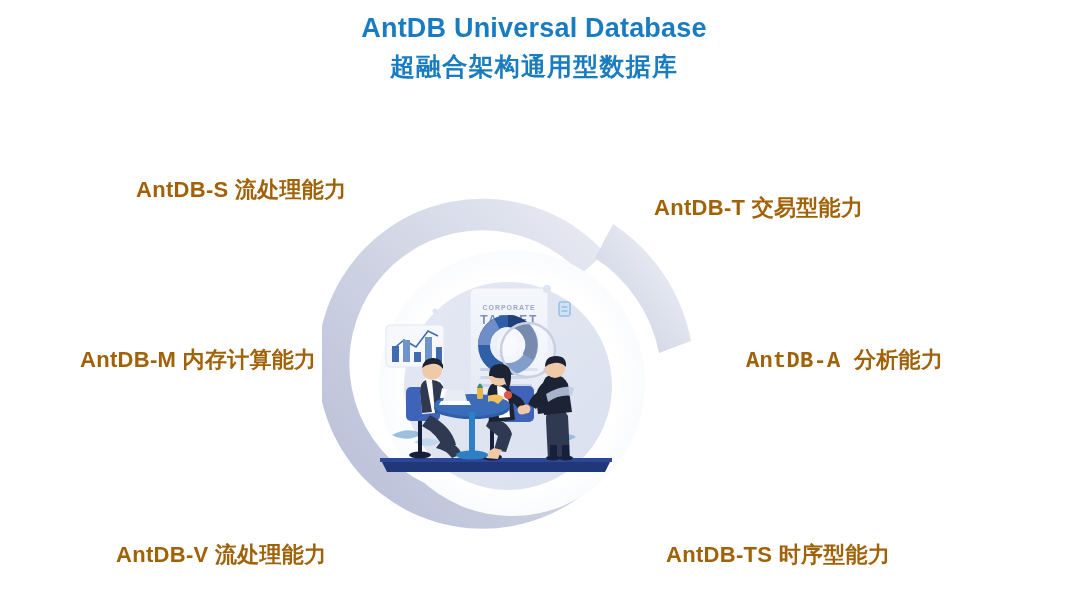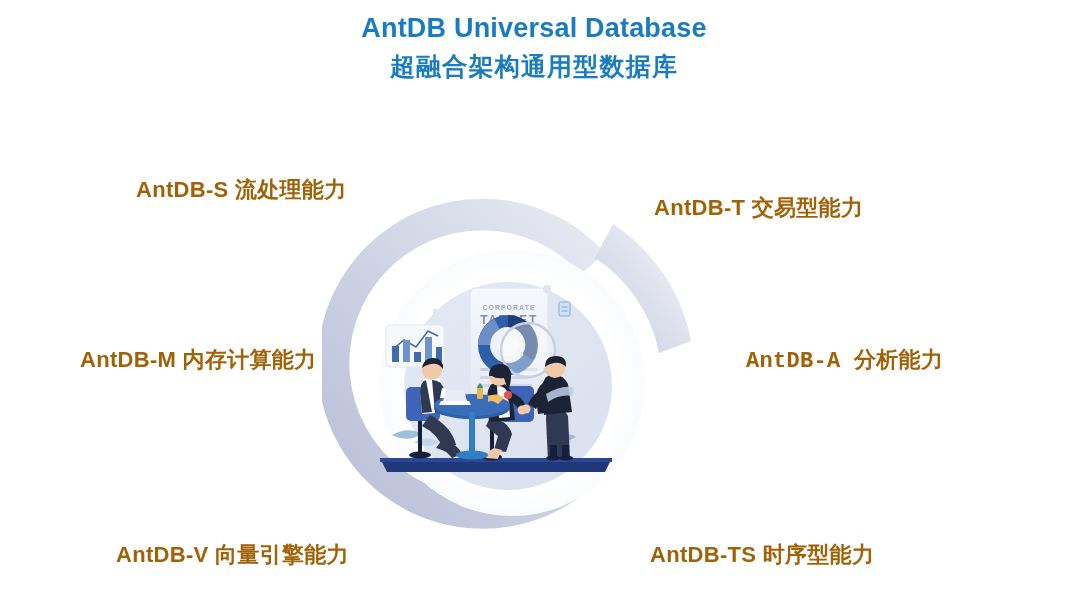--- a/index.html
+++ b/index.html
@@ -56,21 +56,21 @@
     font-weight: bold;
     color: #a16207;
     white-space: nowrap;
     letter-spacing: 0.3px;
   }
   .cap-s  { left: 136px; top: 175px; }
   .cap-t  { left: 654px; top: 193px; }
   .cap-m  { left: 47px;  top: 345px; margin-left: 33px; }
   .cap-a  { left: 746px; top: 345px; font-family: Liberation Mono, monospace; }
   .cap-v  { left: 116px; top: 540px; }
-  .cap-ts { left: 650px; top: 540px; }
+  .cap-ts { left: 666px; top: 540px; }
 
   
   #center-graphic {
     position: absolute;
     left: 322px;
     top: 190px;
     width: 380px;
     height: 360px;
   }
   #center-graphic svg {
@@ -86,21 +86,21 @@
 
   <div class="title-block">
     <div class="title-en">AntDB Universal Database</div>
     <div class="title-cn">超融合架构通用型数据库</div>
   </div>
 
   <div class="cap-label cap-s">AntDB-S 流处理能力</div>
   <div class="cap-label cap-t">AntDB-T 交易型能力</div>
   <div class="cap-label cap-m">AntDB-M 内存计算能力</div>
   <div class="cap-label cap-a">AntDB-A 分析能力</div>
-  <div class="cap-label cap-v">AntDB-V 向量引擎能力</div>
+  <div class="cap-label cap-v">AntDB-V 流处理能力</div>
   <div class="cap-label cap-ts">AntDB-TS 时序型能力</div>
 
   <div id="center-graphic">
     <svg viewBox="0 0 380 360" xmlns="http://www.w3.org/2000/svg">
       <defs>
         <linearGradient id="ringGrad" x1="0" y1="1" x2="1" y2="0">
           <stop offset="0%" stop-color="#b6bcd6"></stop>
           <stop offset="45%" stop-color="#ccd1e2"></stop>
           <stop offset="100%" stop-color="#eceef5"></stop>
         </linearGradient>

